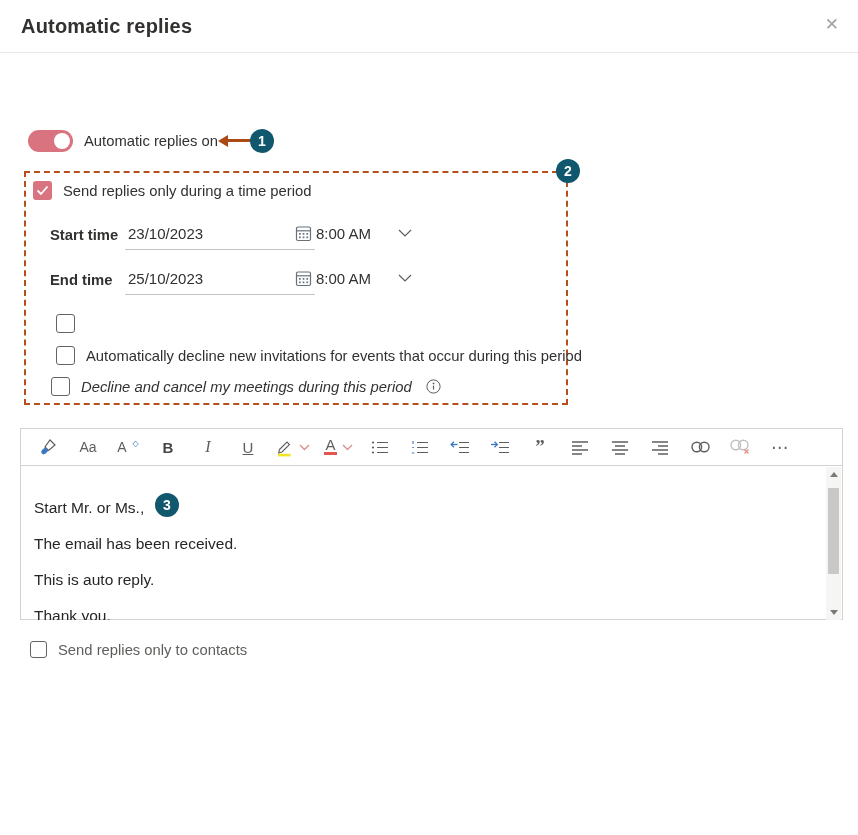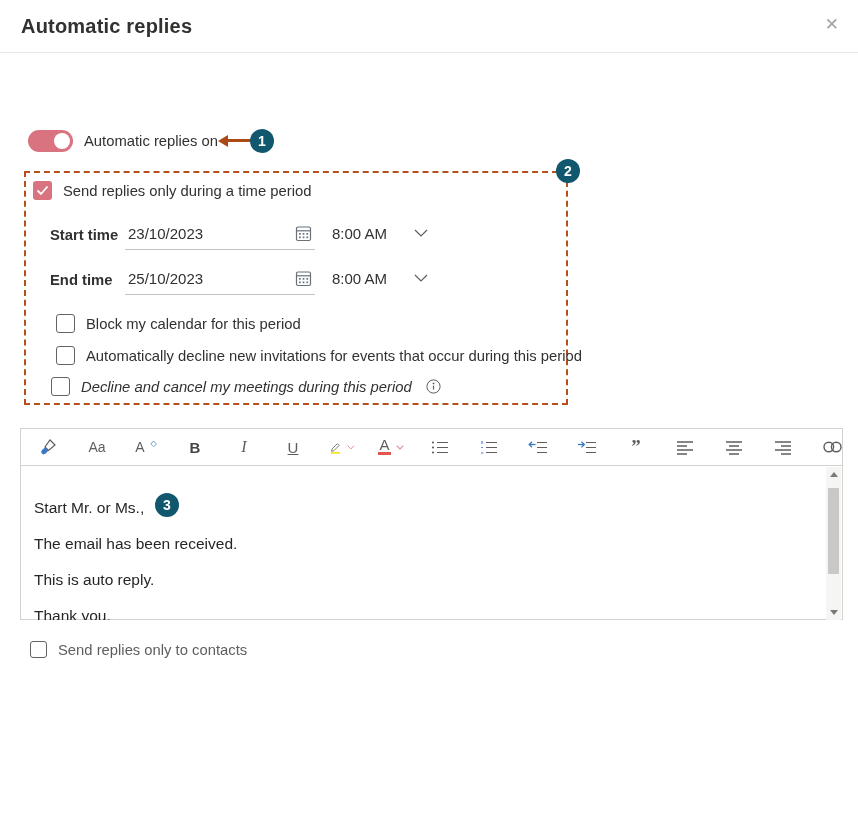--- a/index.html
+++ b/index.html
@@ -35,27 +35,27 @@
   .cb.small { width:17px; height:17px; }
   .cb-row { display:flex; align-items:center; gap:11px; }
   .cb-label { font-size:14.8px; color:#323130; white-space:nowrap; }
 
   
   .time-row { display:flex; align-items:flex-start; }
   .t-label { font-size:14.8px; font-weight:700; color:#323130; width:75px; }
   .date-field { width:190px; border-bottom:1px solid #c6c4c2; display:flex; justify-content:space-between;
                 align-items:center; padding:0 3px 7px 3px; cursor:text; }
   .date-text { font-size:15px; color:#323130; }
-  .time-dd { display:flex; align-items:center; gap:27px; margin-left:17px; cursor:pointer; }
+  .time-dd { display:flex; align-items:center; gap:27px; margin-left:1px; cursor:pointer; }
   .time-text { font-size:15px; color:#323130; }
 
   
   .editor { border:1px solid #d4d2d0; background:#fff; }
   .toolbar { height:37px; border-bottom:1px solid #d4d2d0; display:flex; align-items:center;
-             padding-left:14px; gap:13px; }
+             padding-left:14px; gap:4px; }
   .tb-item { min-width:26px; height:28px; display:flex; align-items:center; justify-content:center;
              gap:5px; cursor:pointer; margin-right:10px; }
   .tg { font-size:14px; color:#5f5e5c; }
   .tg.bold { font-weight:700; font-size:15px; color:#474645; }
   .tg.it { font-family:"Liberation Serif", serif; font-style:italic; font-size:16px; }
   .tg.ul { text-decoration:underline; font-size:15px; }
   .tg.quote { font-family:"Liberation Serif", serif; font-weight:700; font-size:19px; line-height:10px; }
   .tg.more { font-size:17px; letter-spacing:1px; }
   .fc-wrap { display:flex; flex-direction:column; align-items:center; line-height:11px; }
   .fc-bar { width:13px; height:3px; margin-top:2px; }
@@ -153,21 +153,20 @@
     <div class="time-dd">
       <span class="time-text">8:00 AM</span>
       <svg width="14" height="9" viewBox="0 0 14 9">
           <path d="M1 1l6 6 6-6" fill="none" stroke="#5f5e5c" stroke-width="1.2"></path>
         </svg>
     </div>
   </div>
 
   <div class="cb-row abs" style="left:56px; top:314px;">
     <span class="cb unchecked"></span>
-    <span class="cb-label">Block my calendar for this period</span>
   </div>
   <div class="cb-row abs" style="left:56px; top:346px;">
     <span class="cb unchecked"></span>
     <span class="cb-label">Automatically decline new invitations for events that occur during this period</span>
   </div>
   <div class="cb-row abs" style="left:51px; top:377px;font-style:italic;">
     <span class="cb unchecked"></span>
     <span class="cb-label">Decline and cancel my meetings during this period</span>
     <svg width="15" height="15" viewBox="0 0 15 15" style="margin-left:3px;">
         <circle cx="7.5" cy="7.5" r="6.6" fill="none" stroke="#5f5e5c" stroke-width="1"></circle>

